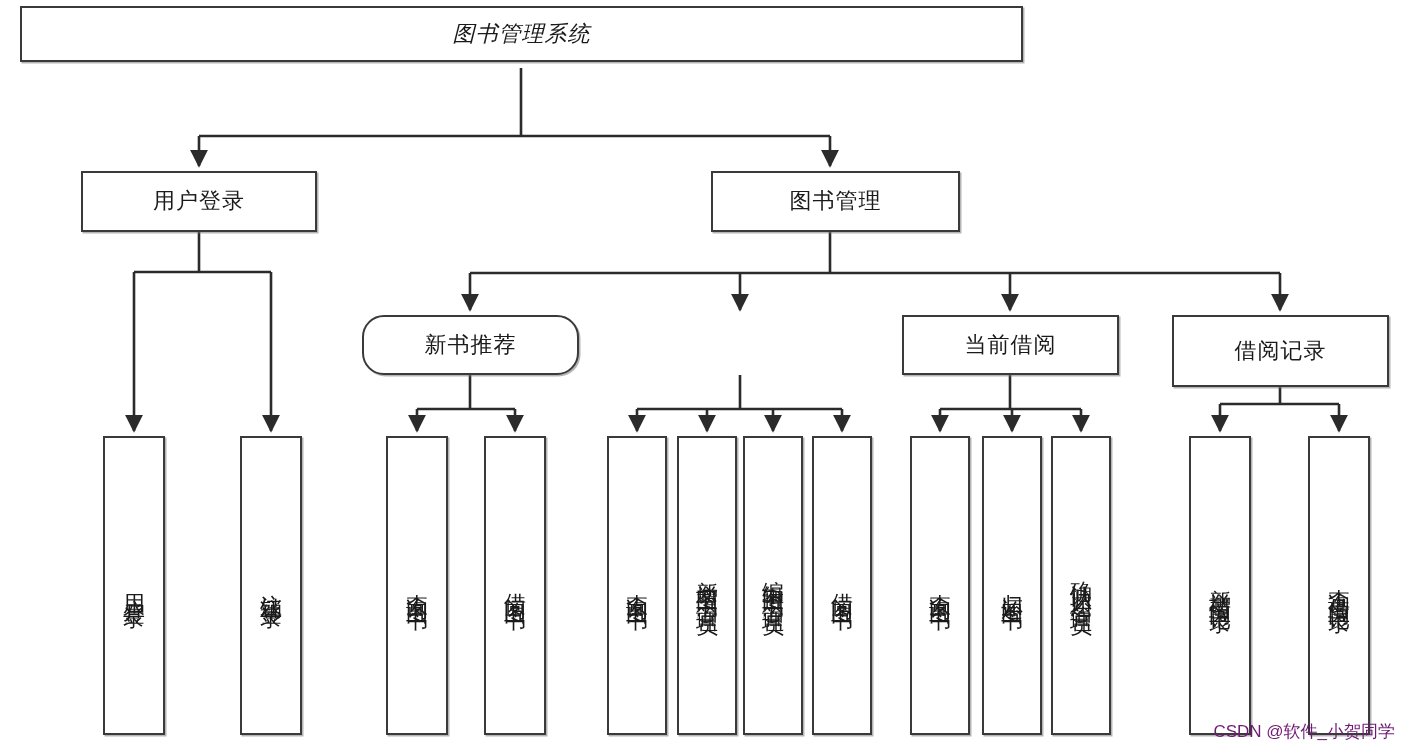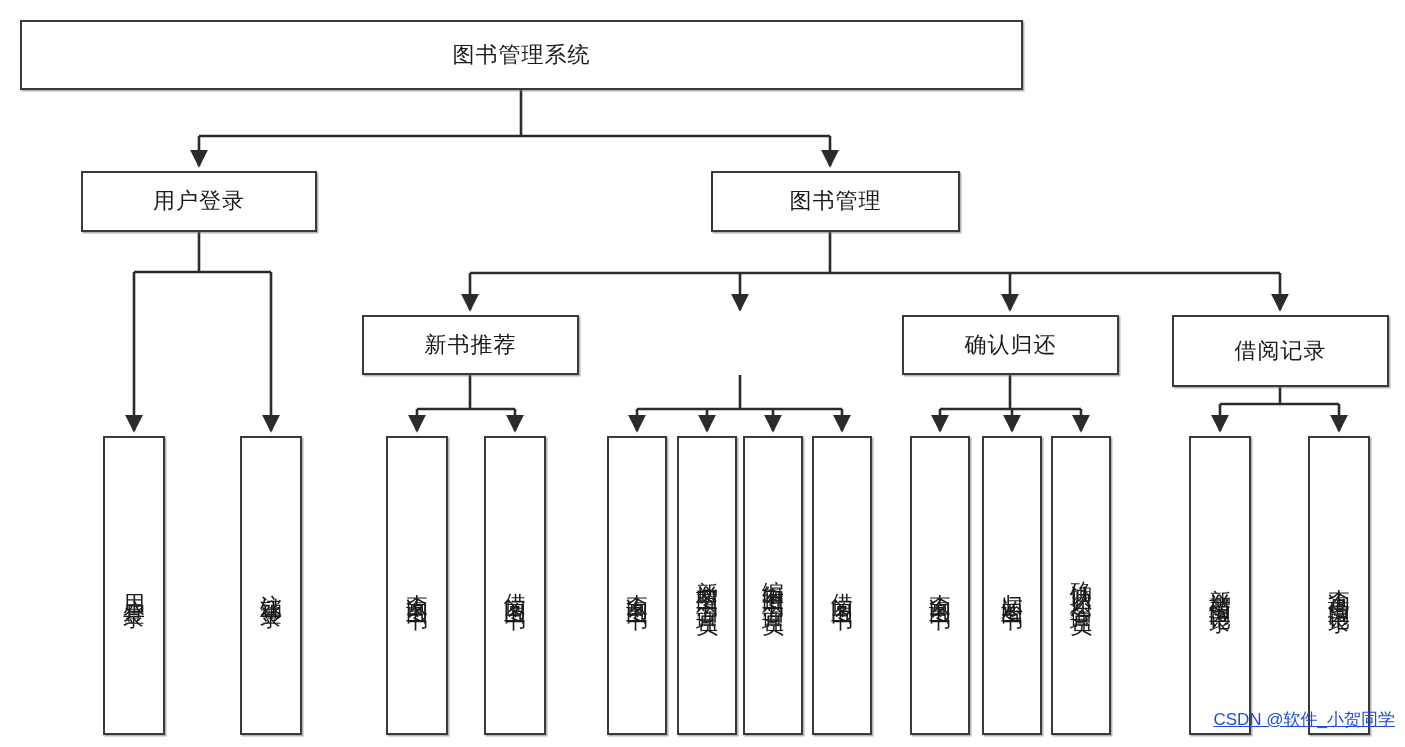--- a/index.html
+++ b/index.html
@@ -60,26 +60,25 @@
     display: block;
   }
   .node.horiz .htext {
     white-space: nowrap;
     display: block;
   }
   
   #watermark {
     position: absolute;
     right: 10px;
-    bottom: 16px;
+    bottom: 4px;
     font-size: 17px;
-    color: #1d4ed8;
+    color: #701a75;
     white-space: nowrap;
     user-select: none;
-    text-decoration: underline;
   }
 </style>
 </head>
 <body>
 
 <div id="canvas">
 
   <svg id="wires" viewBox="0 0 1405 747" xmlns="http://www.w3.org/2000/svg">
     <defs>
       <marker id="arrow" viewBox="0 0 10 10" refX="9" refY="5" markerWidth="7" markerHeight="7" orient="auto-start-reverse">
@@ -123,39 +122,39 @@
       <path d="M 1012 409 L 1012 431" marker-end="url(#arrow)"></path>
       <path d="M 1081 409 L 1081 431" marker-end="url(#arrow)"></path>
 
       <path d="M 1280 375 L 1280 404"></path>
       <path d="M 1220 404 L 1339 404"></path>
       <path d="M 1220 404 L 1220 431" marker-end="url(#arrow)"></path>
       <path d="M 1339 404 L 1339 431" marker-end="url(#arrow)"></path>
     </g>
   </svg>
 
-  <div class="node horiz" style="left:20px; top:20px; width:1003px; height:70px;">
+  <div class="node horiz" style="left:20px; top:6px; width:1003px; height:56px;font-style:italic;">
     <span class="htext">图书管理系统</span>
   </div>
 
   <div class="node horiz" style="left:81px; top:171px; width:236px; height:61px;">
     <span class="htext">用户登录</span>
   </div>
 
   <div class="node horiz" style="left:711px; top:171px; width:249px; height:61px;">
     <span class="htext">图书管理</span>
   </div>
 
-  <div class="node horiz" style="left:362px; top:315px; width:217px; height:60px;">
+  <div class="node horiz" style="left:362px; top:315px; width:217px; height:60px;border-radius:22px;">
     <span class="htext">新书推荐</span>
   </div>
 
 
   <div class="node horiz" style="left:902px; top:315px; width:217px; height:60px;">
-    <span class="htext">确认归还</span>
+    <span class="htext">当前借阅</span>
   </div>
 
   <div class="node horiz" style="left:1172px; top:315px; width:217px; height:72px;">
     <span class="htext">借阅记录</span>
   </div>
 
   <div class="node vert" style="left:103px; top:436px; width:62px; height:299px;">
     <span class="vtext">用户登录</span>
   </div>
 

